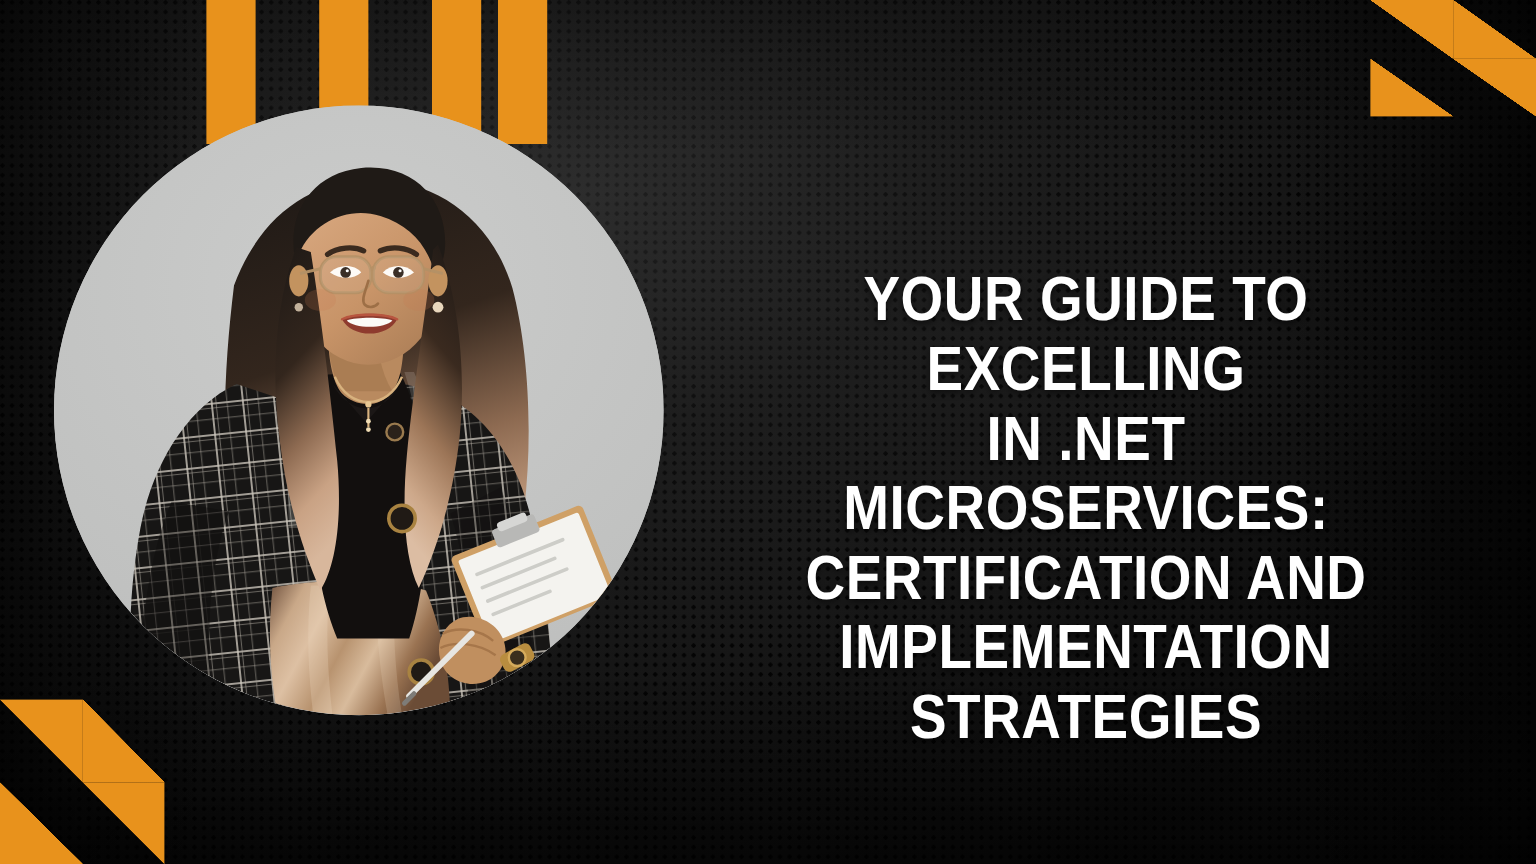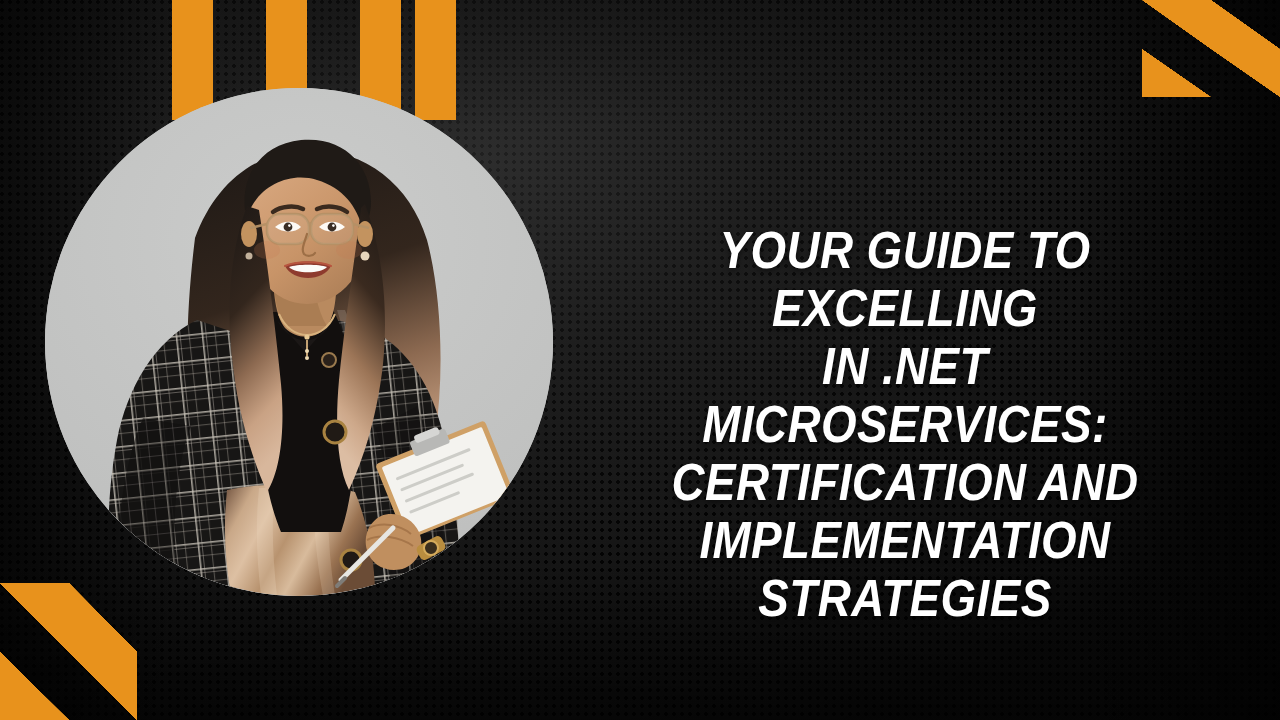--- a/index.html
+++ b/index.html
@@ -10,21 +10,20 @@
     background:#000;
     font-family:"Liberation Sans", sans-serif;
     overflow:hidden;
   }
 
   #banner {
     position:relative;
     width:1280px; height:720px;
     overflow:hidden;
     background:#d946ef;
-    font-style:italic;
   }
 
   
   .bg-base {
     position:absolute; inset:0;
     background:#171717;
   }
   .bg-dots {
     position:absolute; inset:0;
     background-image:

